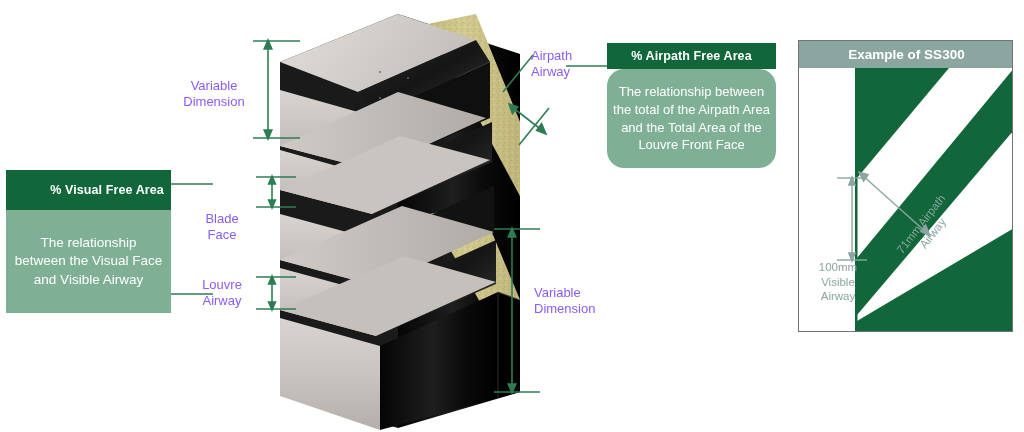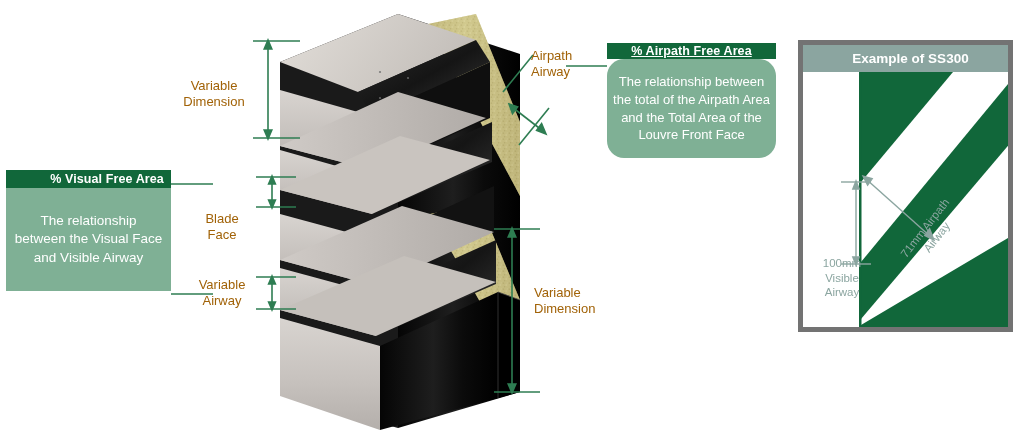--- a/index.html
+++ b/index.html
@@ -21,51 +21,51 @@
     display:flex;align-items:center;justify-content:center;
     letter-spacing:.1px;
   }
   .callout .body{
     background:#7fb095;color:#ffffff;
     display:flex;align-items:center;justify-content:center;
     text-align:center;line-height:1.38;
   }
 
   #visual-free-area-callout{left:6px;top:170px;width:165px;height:128px;}
-  #visual-free-area-callout .hdr{height:18px;font-size:12.5px;padding-left:37px;}
+  #visual-free-area-callout .hdr{height:40px;font-size:12.5px;padding-left:37px;}
   #visual-free-area-callout .body{height:103px;font-size:13.5px;padding:0 8px;box-sizing:border-box;}
 
   #airpath-free-area-callout{left:607px;top:43px;width:169px;height:125px;}
-  #airpath-free-area-callout .hdr{height:16px;font-size:12.5px;text-decoration:underline;}
+  #airpath-free-area-callout .hdr{height:26px;font-size:12.5px;}
   #airpath-free-area-callout .body{height:99px;font-size:13px;padding:0 6px;box-sizing:border-box;border-radius:17px;}
 
   
   .dimlabel{
-    position:absolute;color:#a16207;
+    position:absolute;color:#8b5cf6;
     font-size:13px;line-height:1.25;text-align:center;
   }
   .dimlabel.right{text-align:left;}
 
   
   #ss300-panel{
     position:absolute;left:798px;top:40px;width:215px;height:292px;
-    box-sizing:border-box;border:5px solid #737373;background:#ffffff;
+    box-sizing:border-box;border:1px solid #737373;background:#ffffff;
     overflow:hidden;
   }
   #ss300-header{
     position:absolute;left:0;top:0;width:215px;height:27px;
     background:#8ba5a0;color:#ffffff;font-weight:bold;font-size:13.5px;
     display:flex;align-items:center;justify-content:center;
   }
   #ss300-figure{position:absolute;left:0;top:27px;width:215px;height:265px;overflow:hidden;}
 
   .ss300-txt{
     position:absolute;color:#8ba5a0;font-size:11.5px;line-height:1.28;
   }
-  #ss300-visible-label{left:8px;top:184px;width:62px;text-align:center;}
+  #ss300-visible-label{left:8px;top:192px;width:62px;text-align:center;}
   #ss300-airpath-label{
     left:92px;top:146px;width:72px;text-align:center;
     transform:rotate(-52deg);transform-origin:50% 50%;
   }
 
   svg{display:block;overflow:visible;}
 </style>
 </head>
 <body>
 
@@ -196,21 +196,21 @@
 
   <div class="callout" id="airpath-free-area-callout">
     <div class="hdr">% Airpath Free Area</div>
     <div class="body">The relationship between the total of the Airpath Area and the Total Area of the Louvre Front Face</div>
   </div>
 
   <div class="dimlabel" style="left:178px;top:78px;width:72px;">Variable Dimension</div>
 
   <div class="dimlabel" style="left:196px;top:175px;width:52px;margin-top:36px;">Blade Face</div>
 
-  <div class="dimlabel" style="left:196px;top:277px;width:52px;">Variable Airway</div>
+  <div class="dimlabel" style="left:196px;top:277px;width:52px;">Louvre Airway</div>
 
   <div class="dimlabel right" style="left:531px;top:48px;width:70px;">Airpath Airway</div>
 
   <div class="dimlabel right" style="left:534px;top:285px;width:80px;">Variable Dimension</div>
 
   <div id="ss300-panel">
     <div id="ss300-header">Example of SS300</div>
 
     <div id="ss300-figure">
       <svg width="215" height="265" viewBox="0 0 215 265">

